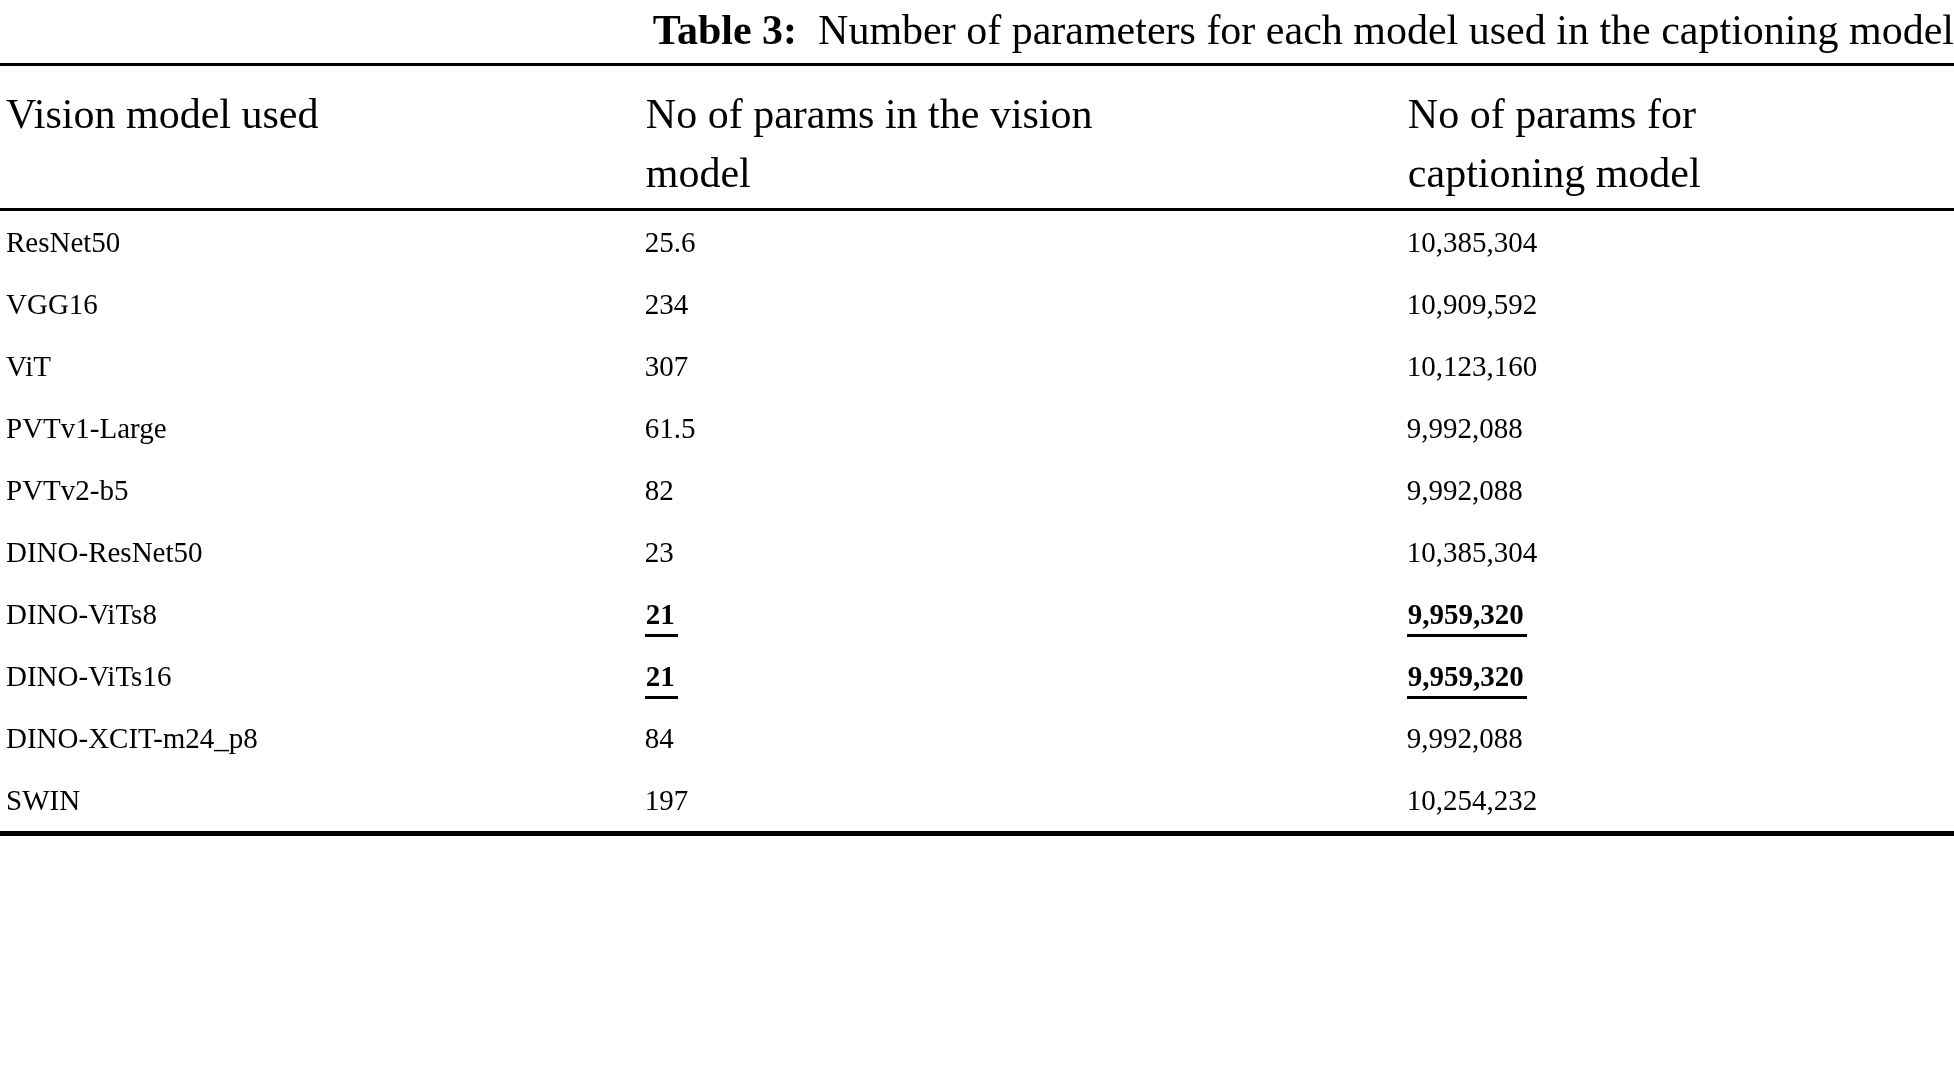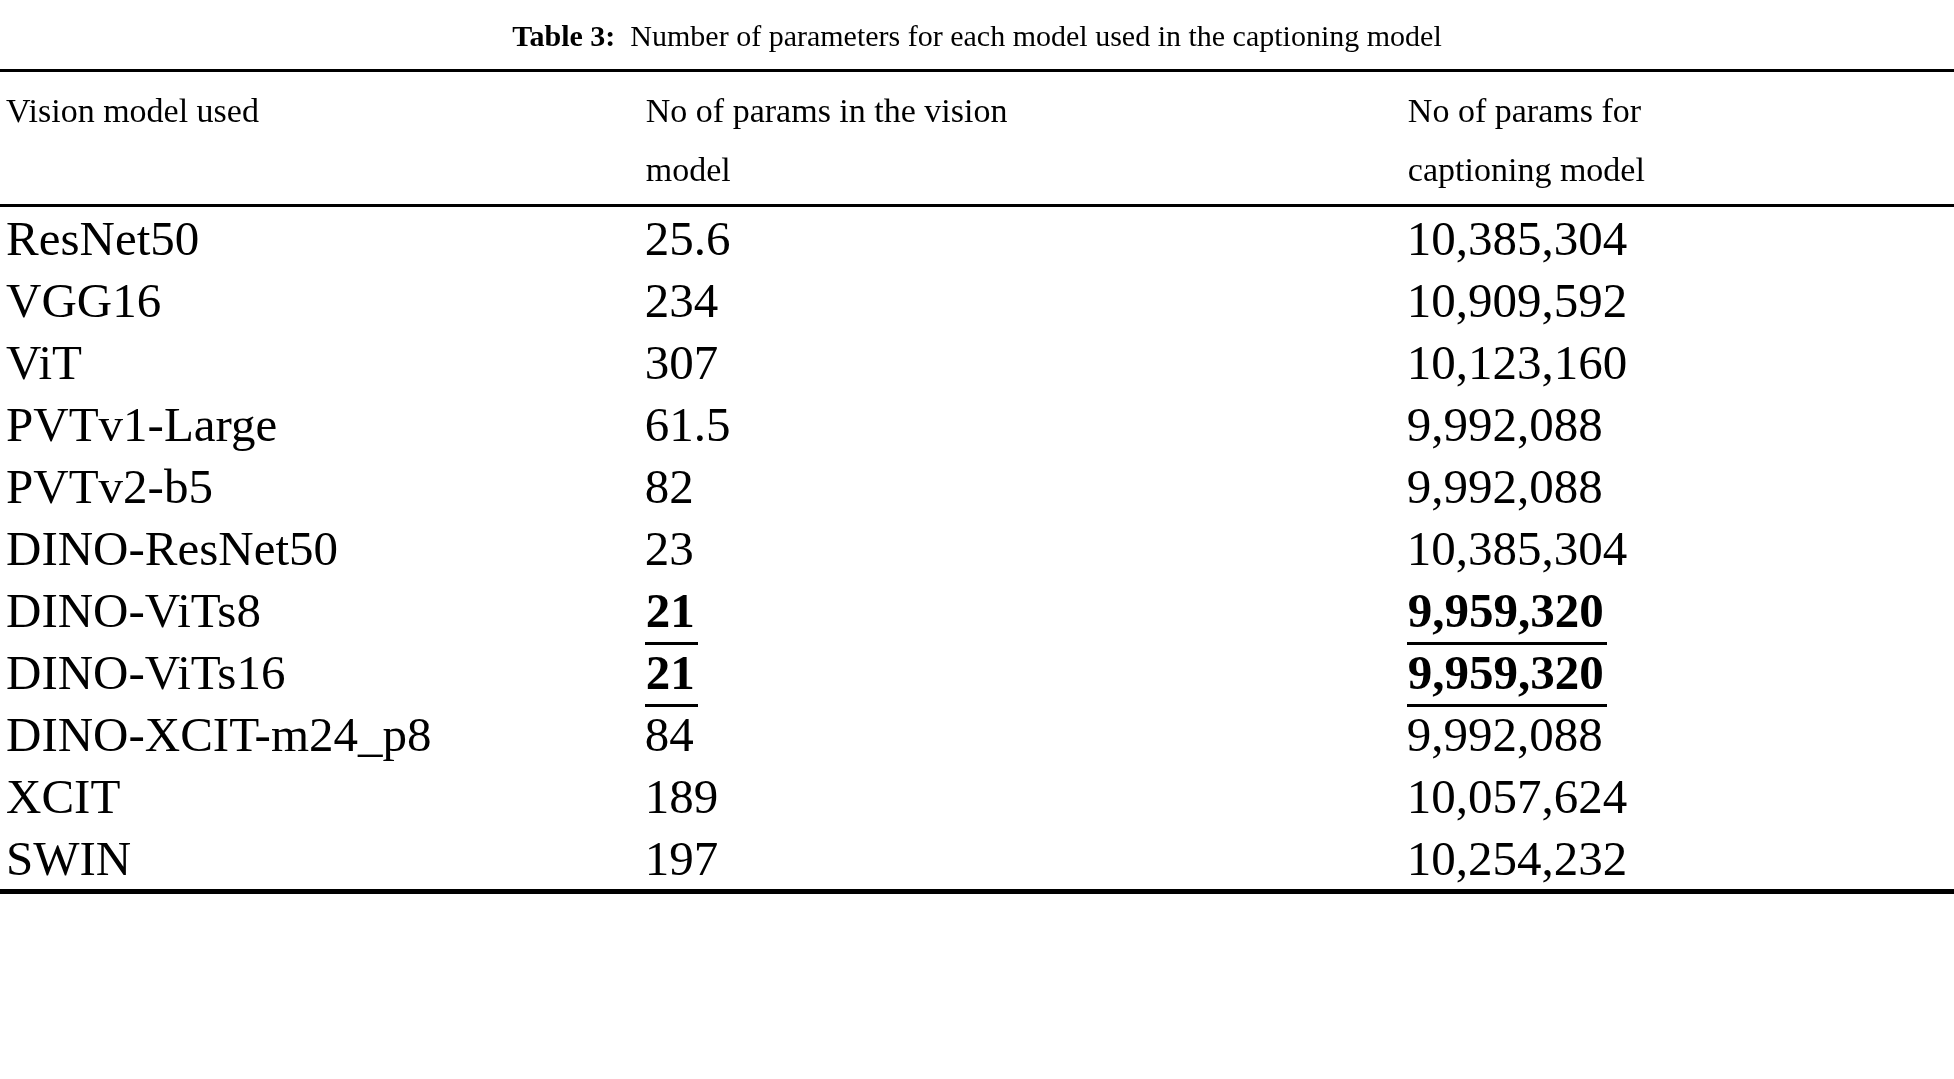--- a/index.html
+++ b/index.html
@@ -10,24 +10,23 @@
   .page {
     width: 1954px;
     height: 1079px;
     background: #ffffff;
     color: #000000;
     font-family: "Liberation Serif", serif;
     overflow: hidden;
     box-sizing: border-box;
   }
   .caption {
-    text-align: center;
-    font-size: 30px;
+    text-align: right;
+    font-size: 42px;
     line-height: 60px;
-    padding-top: 6px;
     height: 63px;
     white-space: nowrap;
   }
   .caption .cap-label {
     font-weight: bold;
   }
   .caption .cap-text {
     font-weight: normal;
   }
   table.params {
@@ -37,32 +36,32 @@
     border-top: 3px solid #000000;
     border-bottom: 5px solid #000000;
   }
   col.c1 { width: 33%; }
   col.c2 { width: 39%; }
   col.c3 { width: 28%; }
   thead th {
     font-weight: normal;
     text-align: left;
     vertical-align: top;
-    font-size: 34px;
+    font-size: 42px;
     line-height: 59px;
-    padding-top: 9px;
+    padding-top: 19px;
     padding-bottom: 5px;
     border-bottom: 3px solid #000000;
   }
   thead th .hline {
     display: block;
     min-height: 0;
   }
   tbody td {
-    font-size: 49px;
+    font-size: 29px;
     height: 62px;
     vertical-align: middle;
     padding: 0;
     white-space: nowrap;
   }
   th.col-model, td.col-model { padding-left: 6px; }
   .hl {
     font-weight: bold;
     border-bottom: 3px solid #000000;
     padding: 0 3px 4px 1px;
@@ -140,25 +139,20 @@
           <td class="col-model">DINO-ViTs16</td>
           <td><span class="hl">21</span></td>
           <td><span class="hl">9,959,320</span></td>
         </tr>
         <tr>
           <td class="col-model">DINO-XCIT-m24_p8</td>
           <td><span>84</span></td>
           <td><span>9,992,088</span></td>
         </tr>
         <tr>
-          <td class="col-model">XCIT</td>
-          <td><span>189</span></td>
-          <td><span>10,057,624</span></td>
-        </tr>
-        <tr>
           <td class="col-model">SWIN</td>
           <td><span>197</span></td>
           <td><span>10,254,232</span></td>
         </tr>
       </tbody>
   </table>
 
 </div>
 
 </body></html>

